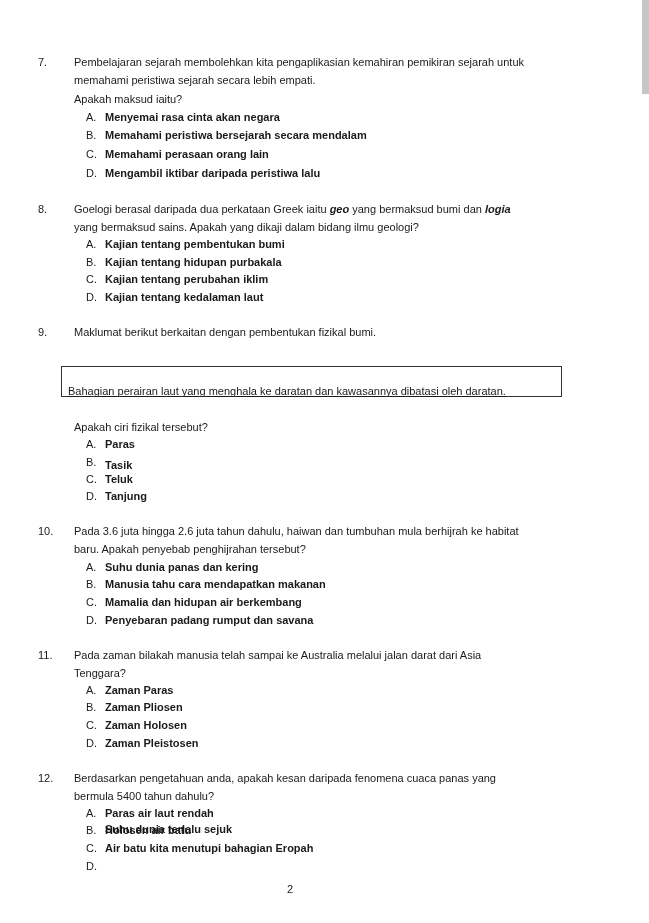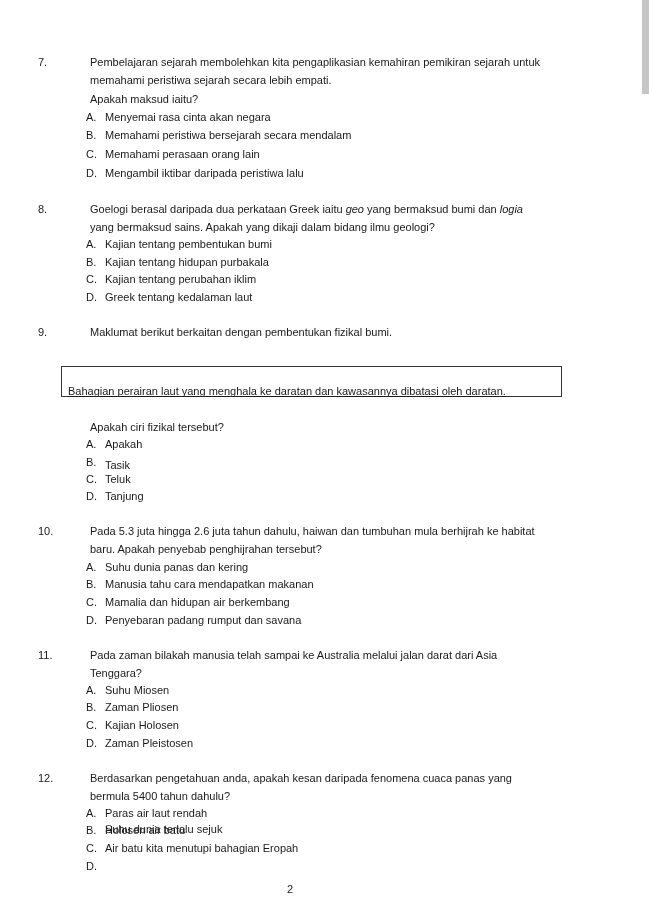--- a/index.html
+++ b/index.html
@@ -6,33 +6,33 @@
   body {
     width:649px; height:923px; background:#ffffff; position:relative; overflow:hidden;
     font-family:"Liberation Sans", "DejaVu Sans", sans-serif; color:#1a1a1a;
     font-size:11px;
   }
   .scroll-thumb {
     position:absolute; left:642px; top:0; width:7px; height:94px; background:#c6c6c6;
   }
   .line { position:absolute; white-space:nowrap; line-height:14px; }
   .qnum { left:38px; }
-  .qtext { left:62px;padding-left:28px; }
+  .qtext { left:46px;padding-left:28px; }
   .optl { left:86px; }
-  .optt { left:105px; }
+  .optt { left:105px;font-weight:bold; }
   .infobox {
     position:absolute; left:61px; top:366px; width:501px; height:31px;
     border:1px solid #333; box-sizing:border-box;
   }
   .infobox-text {
     position:absolute; left:68px; top:384px; white-space:nowrap; line-height:14px;
     text-decoration:underline; text-underline-offset:1px;
   }
   .pagenum { position:absolute; left:287px; top:882px; line-height:14px; }
-  i { font-style:italic; }
+  i { font-style:italic;font-weight:bold; }
 </style>
 </head>
 <body>
 
 <div class="scroll-thumb"></div>
 
 <div>
   <span class="line qnum" style="top:55px">7.</span>
   <span class="line qtext" style="top:55px">Pembelajaran sejarah membolehkan kita pengaplikasian kemahiran pemikiran sejarah untuk</span>
   <span class="line qtext" style="top:73px">memahami peristiwa sejarah secara lebih empati.</span>
@@ -51,63 +51,63 @@
   <span class="line qnum" style="top:202px">8.</span>
   <span class="line qtext" style="top:202px"><span>Goelogi berasal daripada dua perkataan Greek iaitu </span><i>geo</i><span> yang bermaksud bumi dan </span><i>logia</i></span>
   <span class="line qtext" style="top:220px">yang bermaksud sains. Apakah yang dikaji dalam bidang ilmu geologi?</span>
   <span class="line optl" style="top:237px">A.</span>
   <span class="line optt" style="top:237px">Kajian tentang pembentukan bumi</span>
   <span class="line optl" style="top:255px">B.</span>
   <span class="line optt" style="top:255px">Kajian tentang hidupan purbakala</span>
   <span class="line optl" style="top:272px">C.</span>
   <span class="line optt" style="top:272px">Kajian tentang perubahan iklim</span>
   <span class="line optl" style="top:290px">D.</span>
-  <span class="line optt" style="top:290px">Greek tentang kedalaman laut</span>
+  <span class="line optt" style="top:290px">Kajian tentang kedalaman laut</span>
 </div>
 
 <div>
   <span class="line qnum" style="top:325px">9.</span>
   <span class="line qtext" style="top:325px">Maklumat berikut berkaitan dengan pembentukan fizikal bumi.</span>
   <div class="infobox"></div>
   <span class="infobox-text">Bahagian perairan laut yang menghala ke daratan dan kawasannya dibatasi oleh daratan.</span>
   <span class="line qtext" style="top:420px">Apakah ciri fizikal tersebut?</span>
   <span class="line optl" style="top:437px">A.</span>
-  <span class="line optt" style="top:437px">Apakah</span>
+  <span class="line optt" style="top:437px">Paras</span>
   <span class="line optl" style="top:455px">B.</span>
   <span class="line optt" style="top:458px">Tasik</span>
   <span class="line optl" style="top:472px">C.</span>
   <span class="line optt" style="top:472px">Teluk</span>
   <span class="line optl" style="top:489px">D.</span>
   <span class="line optt" style="top:489px">Tanjung</span>
 </div>
 
 <div>
   <span class="line qnum" style="top:524px">10.</span>
-  <span class="line qtext" style="top:524px">Pada 5.3 juta hingga 2.6 juta tahun dahulu, haiwan dan tumbuhan mula berhijrah ke habitat</span>
+  <span class="line qtext" style="top:524px">Pada 3.6 juta hingga 2.6 juta tahun dahulu, haiwan dan tumbuhan mula berhijrah ke habitat</span>
   <span class="line qtext" style="top:542px">baru. Apakah penyebab penghijrahan tersebut?</span>
   <span class="line optl" style="top:560px">A.</span>
   <span class="line optt" style="top:560px">Suhu dunia panas dan kering</span>
   <span class="line optl" style="top:577px">B.</span>
   <span class="line optt" style="top:577px">Manusia tahu cara mendapatkan makanan</span>
   <span class="line optl" style="top:595px">C.</span>
   <span class="line optt" style="top:595px">Mamalia dan hidupan air berkembang</span>
   <span class="line optl" style="top:613px">D.</span>
   <span class="line optt" style="top:613px">Penyebaran padang rumput dan savana</span>
 </div>
 
 <div>
   <span class="line qnum" style="top:648px">11.</span>
   <span class="line qtext" style="top:648px">Pada zaman bilakah manusia telah sampai ke Australia melalui jalan darat dari Asia</span>
   <span class="line qtext" style="top:666px">Tenggara?</span>
   <span class="line optl" style="top:683px">A.</span>
-  <span class="line optt" style="top:683px">Suhu Miosen</span>
+  <span class="line optt" style="top:683px">Zaman Paras</span>
   <span class="line optl" style="top:700px">B.</span>
   <span class="line optt" style="top:700px">Zaman Pliosen</span>
   <span class="line optl" style="top:718px">C.</span>
-  <span class="line optt" style="top:718px">Kajian Holosen</span>
+  <span class="line optt" style="top:718px">Zaman Holosen</span>
   <span class="line optl" style="top:736px">D.</span>
   <span class="line optt" style="top:736px">Zaman Pleistosen</span>
 </div>
 
 <div>
   <span class="line qnum" style="top:771px">12.</span>
   <span class="line qtext" style="top:771px">Berdasarkan pengetahuan anda, apakah kesan daripada fenomena cuaca panas yang</span>
   <span class="line qtext" style="top:789px">bermula 5400 tahun dahulu?</span>
   <span class="line optl" style="top:806px">A.</span>
   <span class="line optt" style="top:806px">Paras air laut rendah</span>

